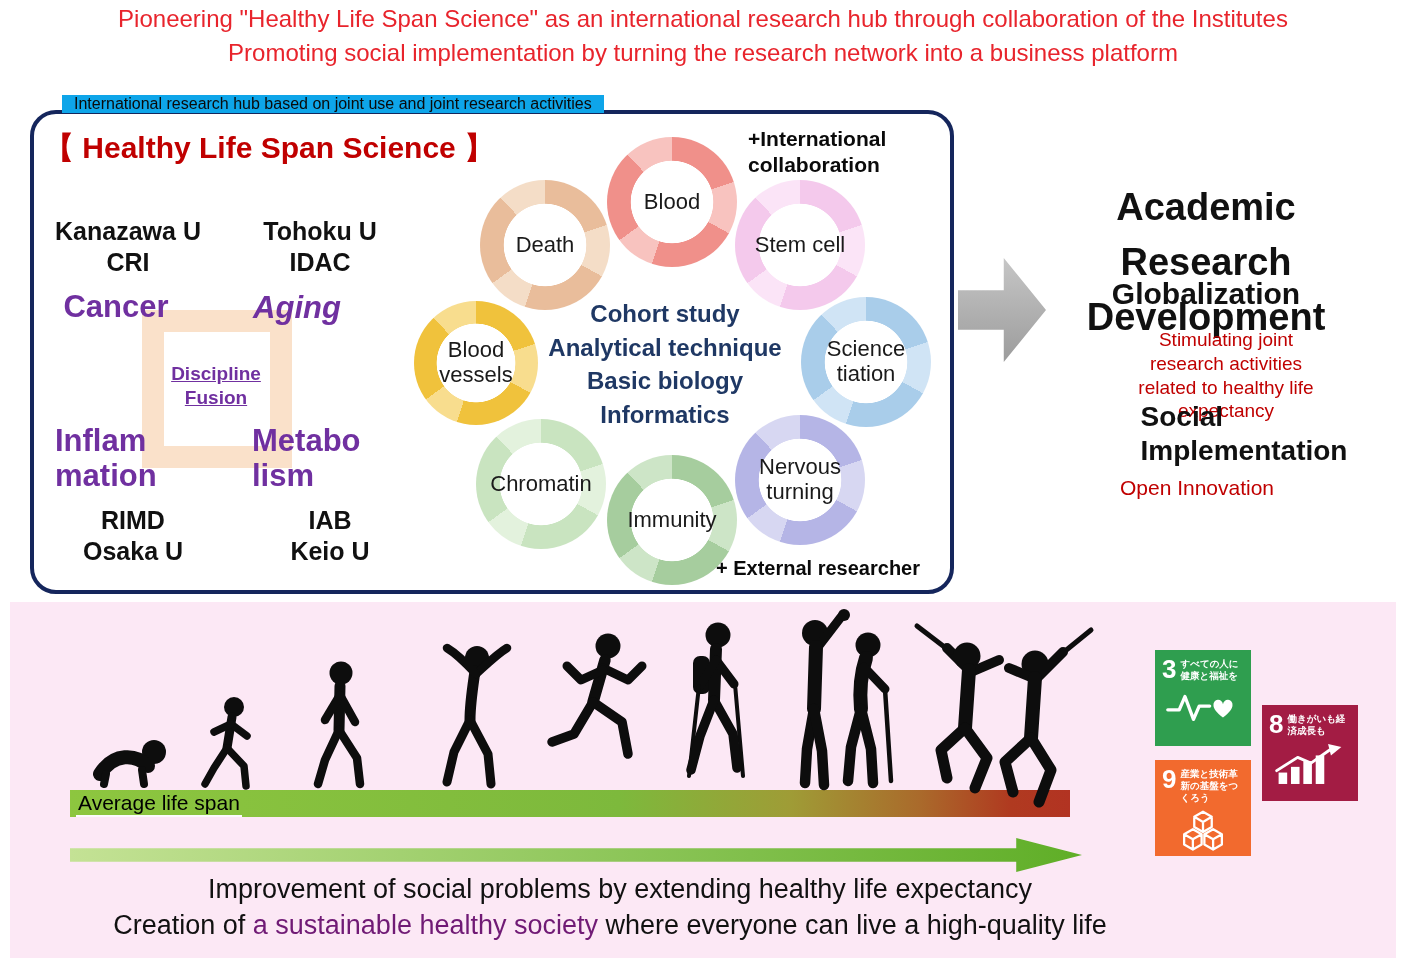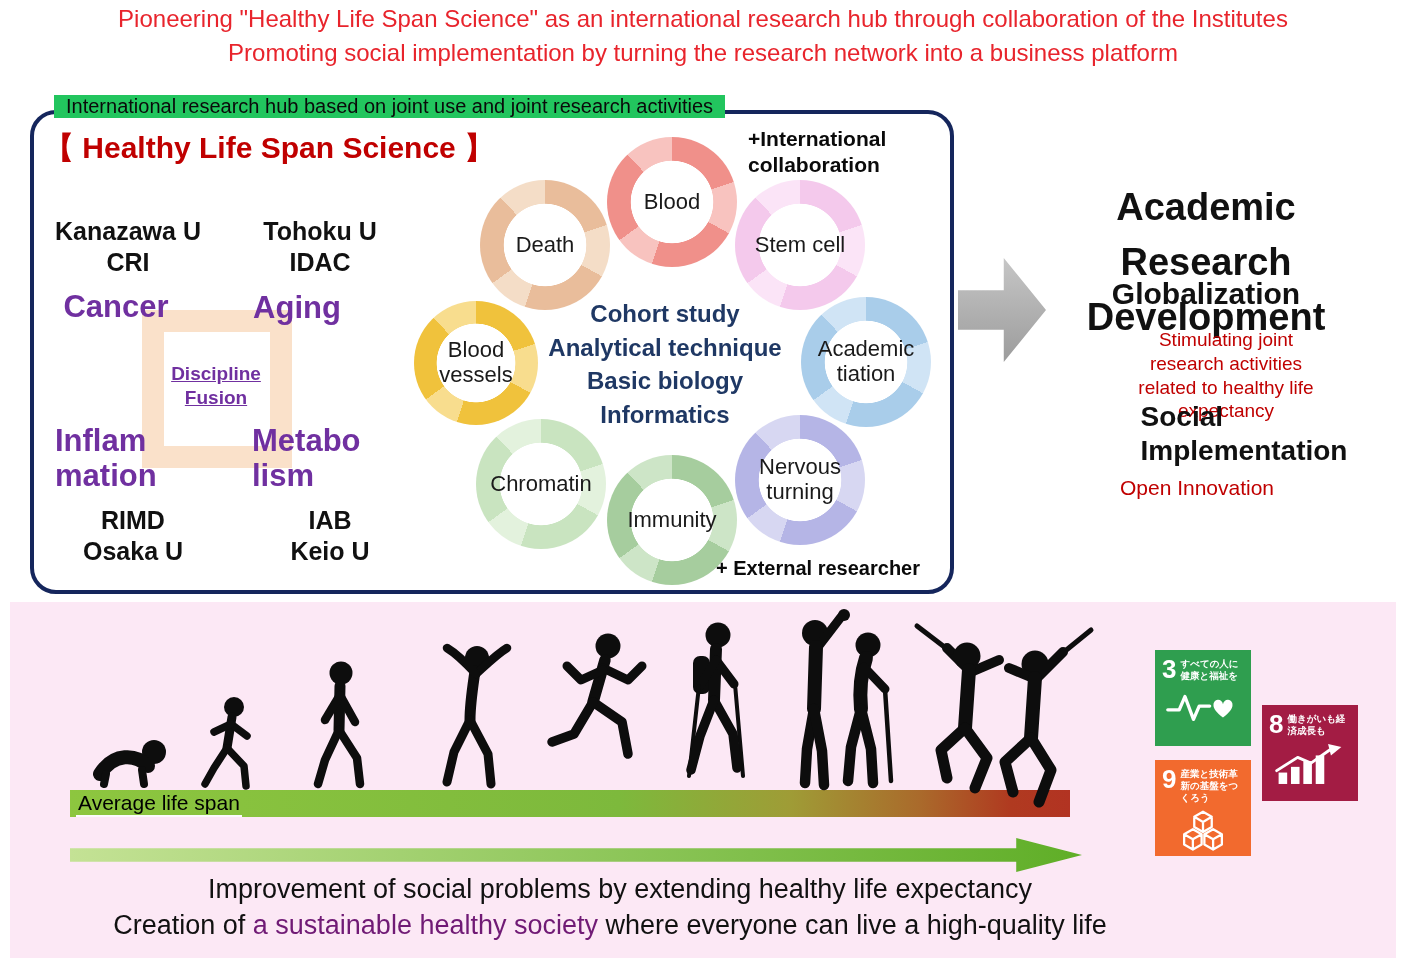--- a/index.html
+++ b/index.html
@@ -10,32 +10,32 @@
   .cx { transform:translateX(-50%); }
   .pre { white-space:pre-line; }
 
   
   .header-line { width:100%; text-align:center; font-size:24px; color:var(--red,#e8242c); }
   .hl1 { top:5px; }
   .hl2 { top:39px; }
 
   
   .hub-box { left:30px; top:110px; width:924px; height:484px; border:4px solid var(--box-border,#15265c); border-radius:26px; background:#fff; }
-  .hub-label { left:54px; top:95px; background:#22c55e; padding:0 12px; font-size:20px; color:#0a0a0a; z-index:3; }
+  .hub-label { left:62px; top:95px; background:#0ea5e9; padding:0 12px; font-size:16px; color:#0a0a0a; z-index:3; }
   .hub-title { left:44px; top:128px; font-size:30px; font-weight:bold; color:var(--title-red,#c00000); z-index:2; }
 
   .inst { font-weight:bold; color:#111; text-align:center; line-height:1.25; font-size:25px; z-index:2; }
   .inst-tl { left:128px; top:216px; }
   .inst-tr { left:320px; top:216px; }
   .inst-bl { left:133px; top:505px; }
   .inst-br { left:330px; top:505px; }
 
   .field { font-weight:bold; color:var(--purple,#7030a0); line-height:1.12; font-size:31px; z-index:2; }
   .field-cancer { left:116px; top:290px; }
-  .field-aging { left:297px; top:291px; }
+  .field-aging { left:297px; top:291px;font-style:italic; }
   .field-inflammation { left:55px; top:424px; text-align:left; }
   .field-metabolism { left:252px; top:424px; text-align:left; }
 
   .fusion-frame { left:142px; top:310px; width:150px; height:158px; border:22px solid rgba(244,184,128,0.42); z-index:1; }
   .discipline { left:216px; top:362px; font-size:19px; font-weight:bold; color:var(--purple,#7030a0); text-decoration:underline; text-align:center; line-height:1.25; z-index:2; }
 
   
   .ring { width:130px; height:130px; border-radius:50%; display:flex; align-items:center; justify-content:center;
           text-align:center; font-size:22px; color:#1a1a1a; line-height:1.12; z-index:1;
           background:
@@ -142,21 +142,21 @@
     <span class="pre">Blood</span>
   </div>
   <div class="abs ring ring-stem" style="--c: #f4c9ec; --cl: #fbe4f7;">
     <span class="pre">Stem cell</span>
   </div>
   <div class="abs ring ring-blood" style="--c: #f0c23c; --cl: #f8dd8e;">
     <span class="pre">Blood
 vessels</span>
   </div>
   <div class="abs ring ring-diff" style="--c: #a9cdea; --cl: #d0e4f5;">
-    <span class="pre">Academic
+    <span class="pre">Science
 tiation</span>
   </div>
   <div class="abs ring ring-chromatin" style="--c: #c9e4c0; --cl: #e3f2dd;">
     <span class="pre">Chromatin</span>
   </div>
   <div class="abs ring ring-nervous" style="--c: #b5b5e6; --cl: #d7d7f2;">
     <span class="pre">Nervous
 turning</span>
   </div>
   <div class="abs ring ring-immunity" style="--c: #a6cd9e; --cl: #cde5c7;">

